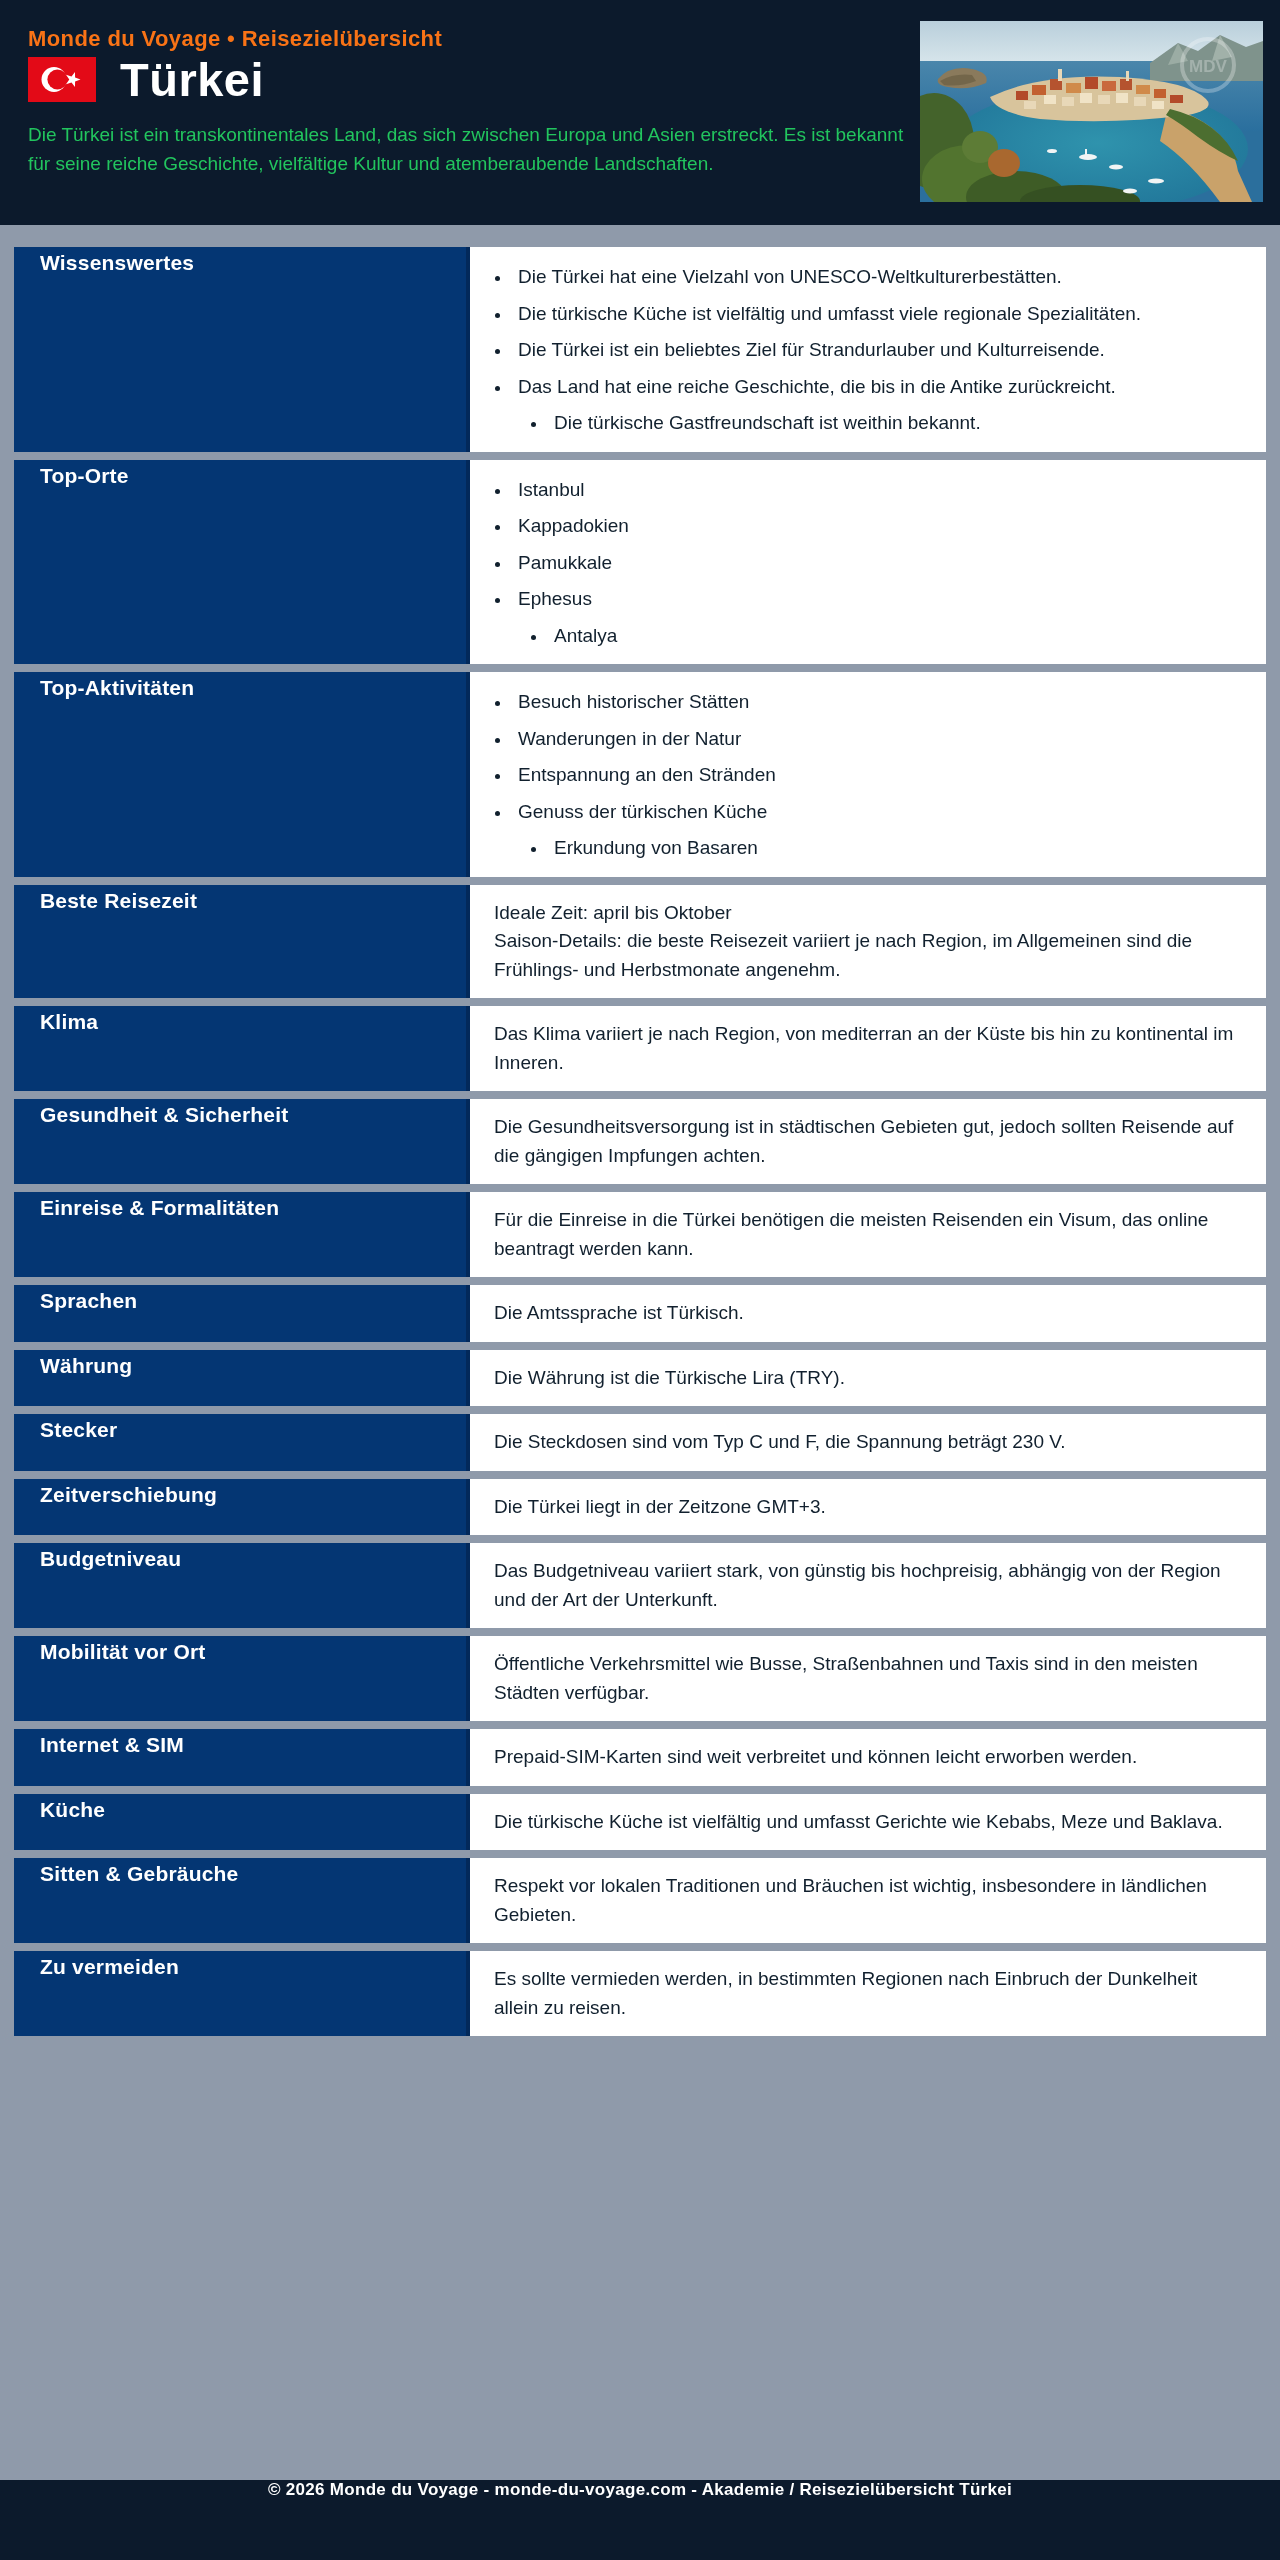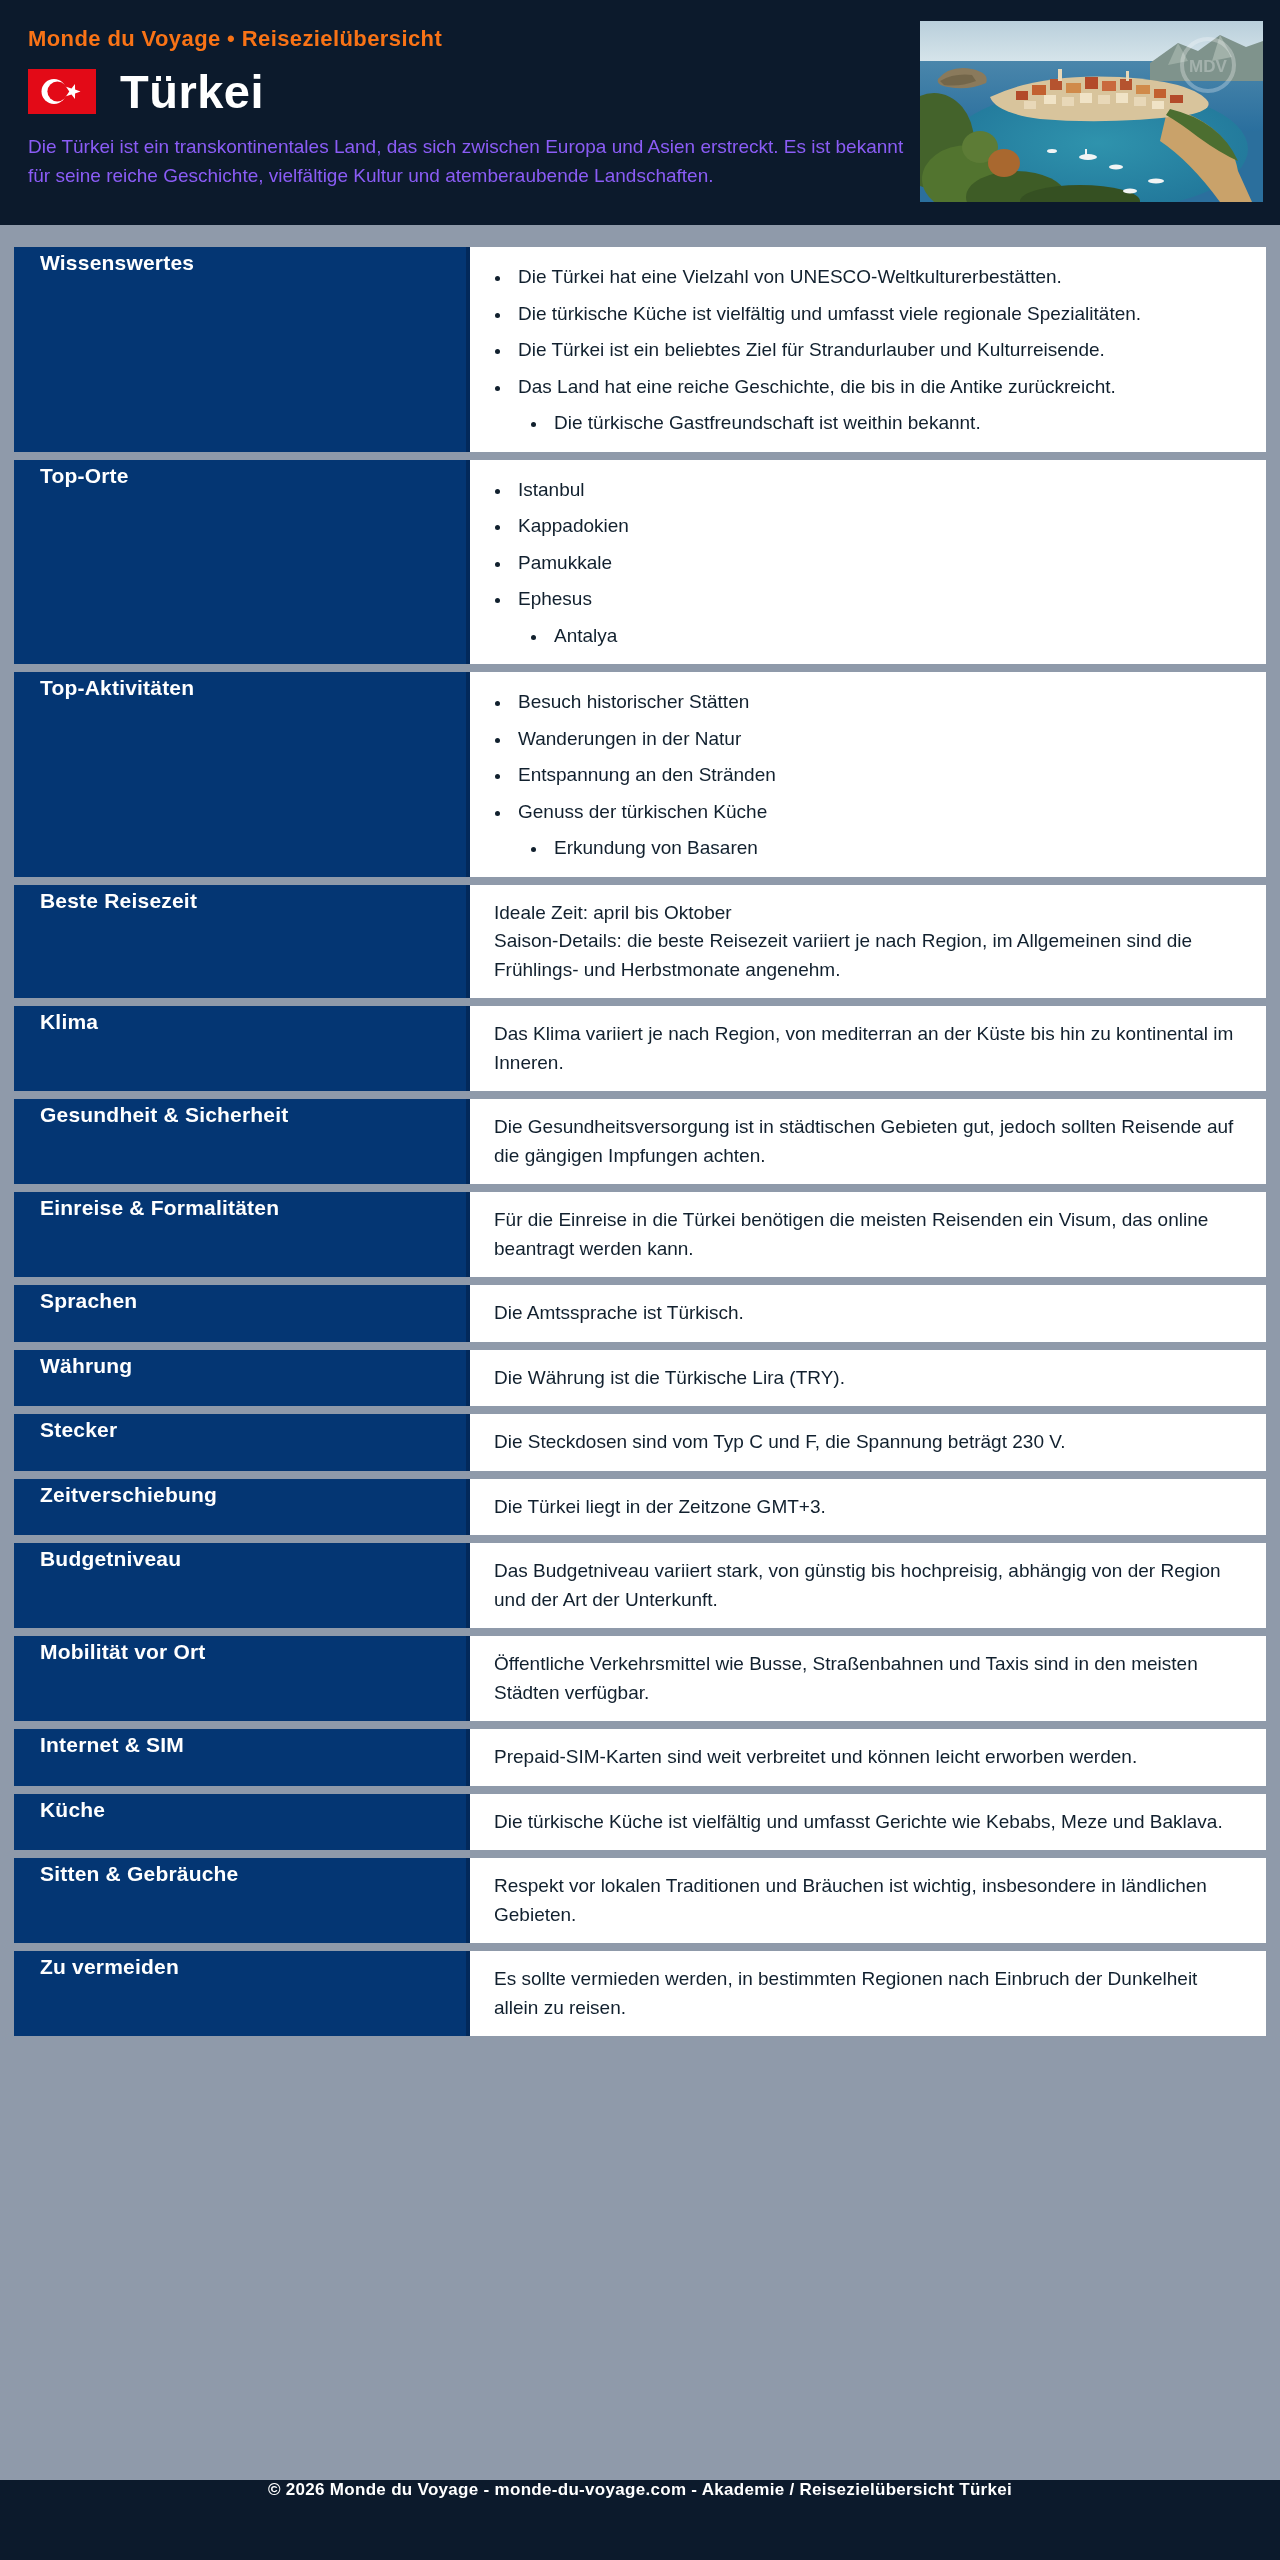--- a/index.html
+++ b/index.html
@@ -32,40 +32,40 @@
   }
   .breadcrumb{
     font-size:22px;
     font-weight:bold;
     letter-spacing:.4px;
     color:#f97316;
   }
   .title-row{
     display:flex;
     align-items:center;
-    margin-top:16px;
+    margin-top:4px;
   }
   .flag{
     width:68px;height:45px;
     display:inline-block;
     flex:0 0 auto;
     margin-right:24px;
   }
   .page-title{
     font-size:47px;
     font-weight:bold;
     letter-spacing:.5px;
     line-height:1;
   }
   .country-desc{
     margin-top:18px;
     max-width:900px;
     font-size:19px;
     line-height:1.5;
-    color:#8b5cf6;
+    color:#22c55e;
   }
   .photo{
     position:absolute;
     top:21px;
     right:17px;
     width:343px;
     height:181px;
     overflow:hidden;
     background:#2b6f9d;
   }

